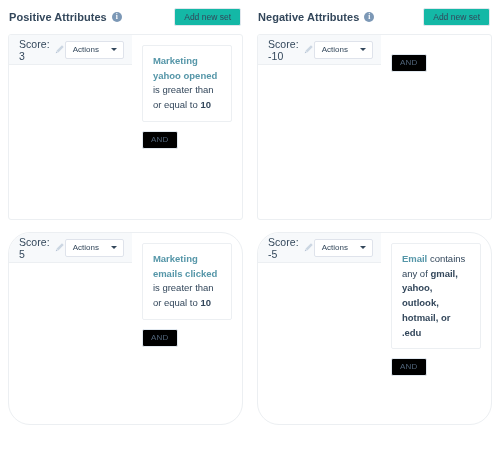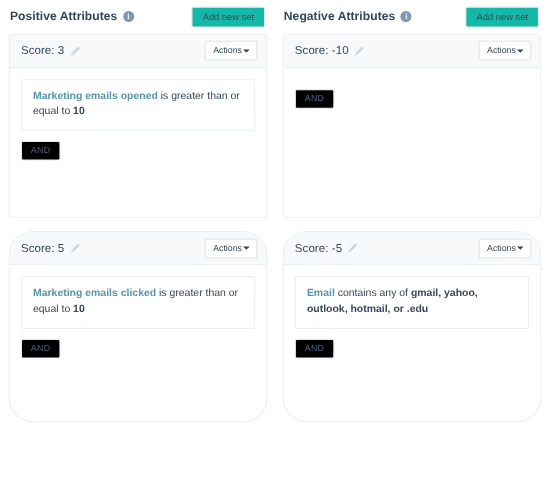--- a/index.html
+++ b/index.html
@@ -10,21 +10,21 @@
     width: 500px;
     height: 456px;
     background: #ffffff;
     font-family: "Liberation Sans", sans-serif;
     -webkit-font-smoothing: antialiased;
     overflow: hidden;
   }
   .board {
     display: flex;
     width: 500px;
-    height: 384px;
+    height: 456px;
     box-sizing: border-box;
     padding: 0;
   }
   .column {
     width: 250px;
     box-sizing: border-box;
     padding: 0 7px 0 8px;
     display: flex;
     flex-direction: column;
   }
@@ -77,21 +77,21 @@
     white-space: nowrap;
   }
 
   
   .card {
     background: #ffffff;
     border: 1px solid #eceff2;
     border-radius: 3px;
     margin-bottom: 12px;
     display: flex;
-    flex-direction: column;
+    flex-direction: row;
     overflow: hidden;
   }
   .card.tall   { height: 184px; }
   .card.bottom { height: 191px; margin-bottom: 0; border-radius: 22px; }
 
   .card-header {
     background: #f7f9fb;
     border-bottom: 1px solid #eceff2;
     height: 30px;
     flex: 0 0 30px;
@@ -123,21 +123,21 @@
   .actions-button {
     font-size: 8px;
     color: #33475b;
     background: #ffffff;
     border: 1px solid #dfe3eb;
     border-radius: 2px;
     padding: 4px 6px 4px 7px;
     line-height: 1;
     display: flex;
     align-items: center;
-    gap: 1px;
+    gap: 12px;
     cursor: pointer;
     white-space: nowrap;
   }
   .caret {
     width: 0;
     height: 0;
     border-left: 3px solid transparent;
     border-right: 3px solid transparent;
     border-top: 3.5px solid #33475b;
     display: inline-block;
@@ -205,21 +205,21 @@
             </svg>
           </span>
         </div>
         <button class="actions-button">
           <span>Actions</span>
           <span class="caret"></span>
         </button>
       </div>
       <div class="card-body">
         <div class="condition-box">
-          <span class="prop">Marketing emails opened</span>
+          <span class="prop">Marketing yahoo opened</span>
           <span>is greater than or equal to</span>
           <span class="val">10</span>
         </div>
         <button class="and-button">AND</button>
       </div>
     </div>
 
     <div class="card bottom">
       <div class="card-header">
         <div class="score-wrap">

